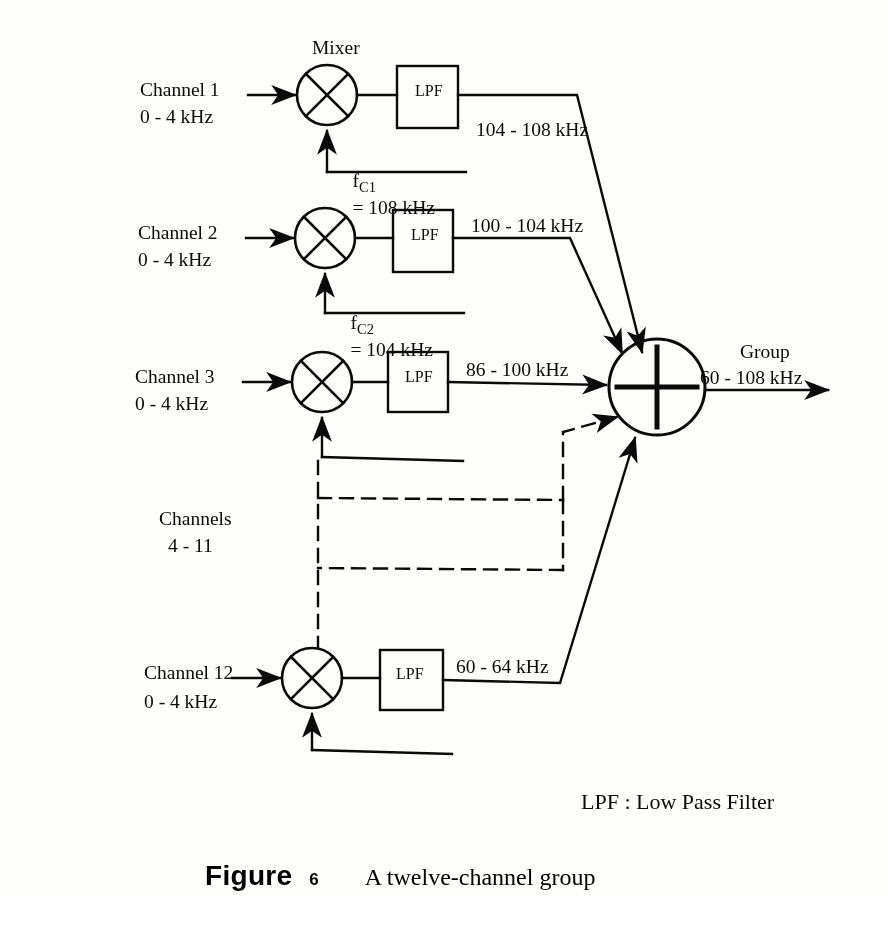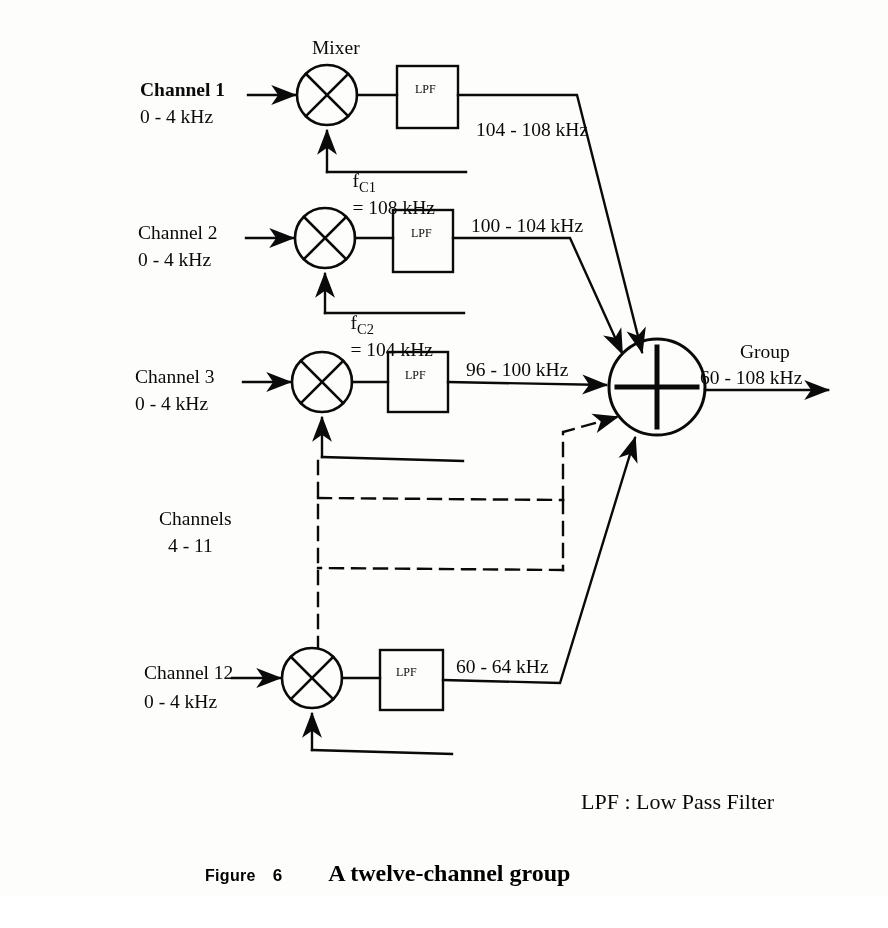--- a/index.html
+++ b/index.html
@@ -32,30 +32,30 @@
     height: 928px;
   }
   .lbl {
     position: absolute;
     white-space: pre;
     font-family: "Liberation Serif", "DejaVu Serif", serif;
     color: #0a0a0a;
     line-height: 1.18;
   }
   .lbl-20 { font-size: 19.5px; }
-  .lbl-19 { font-size: 12px; }
+  .lbl-19 { font-size: 16px; }
   .lbl-18 { font-size: 22px; }
   .sub {
     font-size: 0.74em;
     vertical-align: -0.32em;
   }
   .caption-bold {
     font-family: "Liberation Sans", "DejaVu Sans", sans-serif;
     font-weight: bold;
-    font-size: 16px;
+    font-size: 28px;
     letter-spacing: 0.3px;
   }
   .caption-num {
     font-family: "Liberation Sans", "DejaVu Sans", sans-serif;
     font-weight: bold;
     font-size: 17px;
   }
   .caption-text {
     font-family: "Liberation Serif", "DejaVu Serif", serif;
     font-size: 24px;
@@ -149,55 +149,55 @@
 
       <g>
         <line x1="705" y1="390" x2="828" y2="390" marker-end="url(#arrow)"></line>
       </g>
 
     </g>
   </svg>
 
   <div class="lbl lbl-20" style="left:312px; top:36px;">Mixer</div>
 
-  <div class="lbl lbl-20 two-line" style="left:140px; top:78px;font-weight:bold;">Channel 1</div>
+  <div class="lbl lbl-20 two-line" style="left:140px; top:78px;">Channel 1</div>
   <div class="lbl lbl-20 two-line" style="left:140px; top:105px;">0 - 4 kHz</div>
   <div class="lbl lbl-19" style="left:415px; top:82px;">LPF</div>
   <div class="lbl lbl-20" style="left:476px; top:70px;margin-top:48px;">104 - 108 kHz</div>
   <div class="lbl lbl-20" style="left:333px; top:146px;">
     <span>f</span><span class="sub">C</span><span class="sub">1</span>
     <span>= 108 kHz</span>
   </div>
 
   <div class="lbl lbl-20 two-line" style="left:138px; top:221px;">Channel 2</div>
   <div class="lbl lbl-20 two-line" style="left:138px; top:248px;">0 - 4 kHz</div>
   <div class="lbl lbl-19" style="left:411px; top:226px;">LPF</div>
   <div class="lbl lbl-20" style="left:471px; top:214px;">100 - 104 kHz</div>
   <div class="lbl lbl-20" style="left:331px; top:288px;">
     <span>f</span><span class="sub">C</span><span class="sub">2</span>
     <span>= 104 kHz</span>
   </div>
 
   <div class="lbl lbl-20 two-line" style="left:135px; top:365px;">Channel 3</div>
   <div class="lbl lbl-20 two-line" style="left:135px; top:392px;">0 - 4 kHz</div>
   <div class="lbl lbl-19" style="left:405px; top:368px;">LPF</div>
-  <div class="lbl lbl-20" style="left:466px; top:358px;">96 - 100 kHz</div>
+  <div class="lbl lbl-20" style="left:466px; top:358px;">86 - 100 kHz</div>
 
   <div class="lbl lbl-20" style="left:159px; top:507px;">Channels</div>
   <div class="lbl lbl-20" style="left:168px; top:534px;">4 - 11</div>
 
   <div class="lbl lbl-20 two-line" style="left:144px; top:661px;">Channel 12</div>
   <div class="lbl lbl-20 two-line" style="left:144px; top:690px;">0 - 4 kHz</div>
   <div class="lbl lbl-19" style="left:396px; top:665px;">LPF</div>
   <div class="lbl lbl-20" style="left:456px; top:655px;">60 - 64 kHz</div>
 
   <div class="lbl lbl-20" style="left:740px; top:340px;">Group</div>
   <div class="lbl lbl-20" style="left:700px; top:366px;">60 - 108 kHz</div>
 
   <div class="lbl lbl-18" style="left:581px; top:789px;">LPF : Low Pass Filter</div>
 
   <div style="position:absolute; left:205px; top:860px;">
     <span class="caption-bold">Figure</span>
     <span class="caption-num" style="margin-left:13px;">6</span>
-    <span class="caption-text" style="margin-left:42px;font-weight:bold;">A twelve-channel group</span>
+    <span class="caption-text" style="margin-left:42px;">A twelve-channel group</span>
   </div>
 
 </div>
 
 </body></html>

